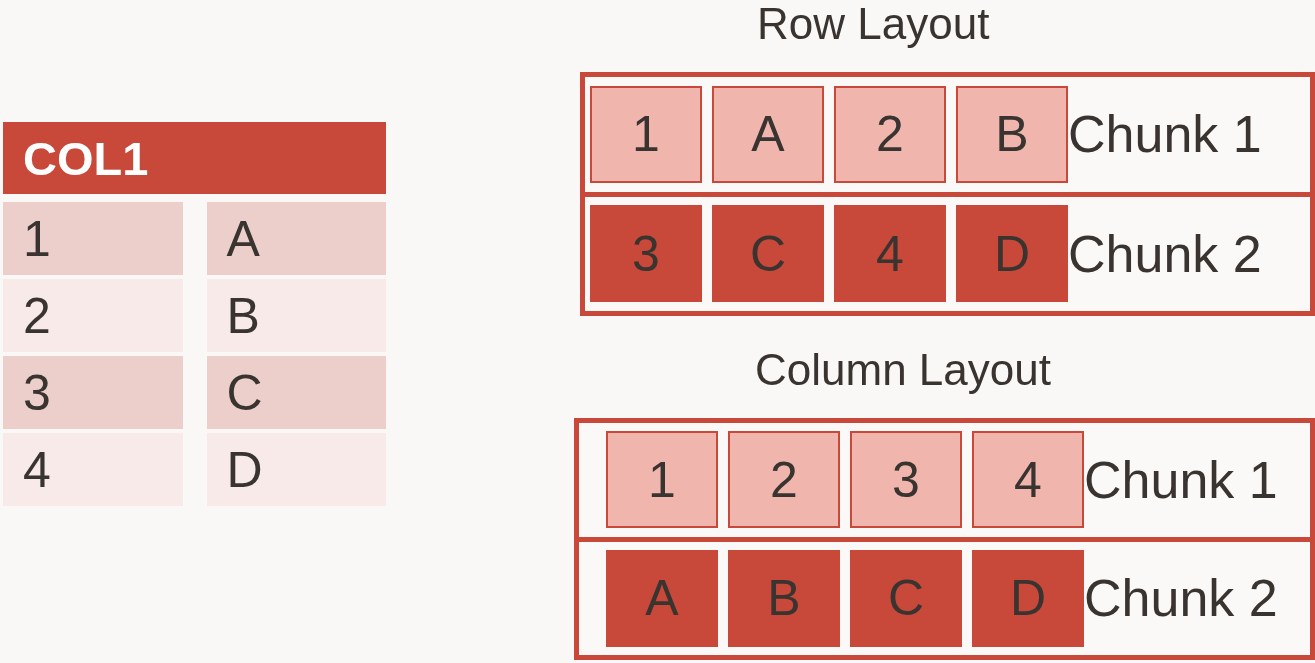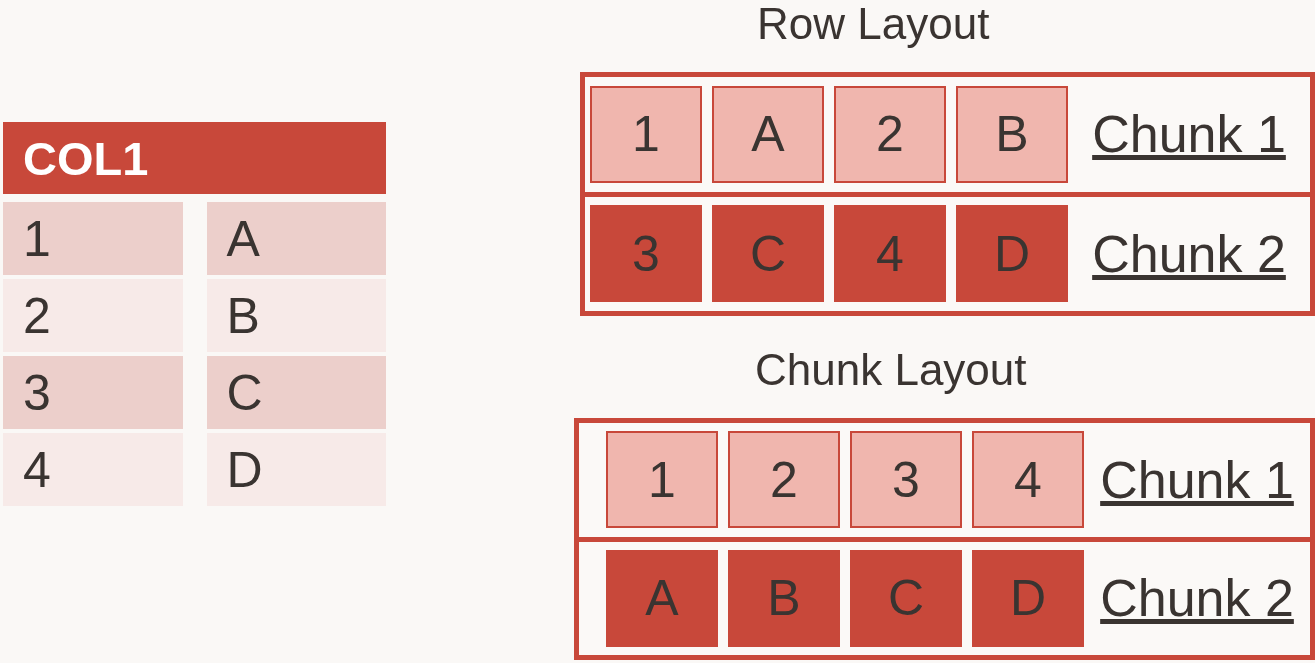--- a/index.html
+++ b/index.html
@@ -97,23 +97,22 @@
   .cell.light {
     background: #F0B6AE;
     border: 2px solid #C8483A;
   }
   .cell.dark {
     background: #C8483A;
   }
 
   .chunk-label {
     flex: 1;
-    text-align: center;
+    text-align: left;
     font-size: 52px;
-    text-decoration: underline;
   }
 </style>
 </head>
 <body>
 
 <div class="src-table">
   <div class="t-row t-head">
     <div class="t-cell">COL1</div>
   </div>
   <div class="t-row odd">
@@ -150,21 +149,21 @@
     <div class="cells">
       <div class="cell dark">3</div>
       <div class="cell dark">C</div>
       <div class="cell dark">4</div>
       <div class="cell dark">D</div>
     </div>
     <div class="chunk-label">Chunk 2</div>
   </div>
 </div>
 
-<div class="diagram-title title-column">Chunk Layout</div>
+<div class="diagram-title title-column">Column Layout</div>
 
 <div class="layout-box box-column">
   <div class="chunk-row first">
     <div class="cells">
       <div class="cell light">1</div>
       <div class="cell light">2</div>
       <div class="cell light">3</div>
       <div class="cell light">4</div>
     </div>
     <div class="chunk-label">Chunk 1</div>

